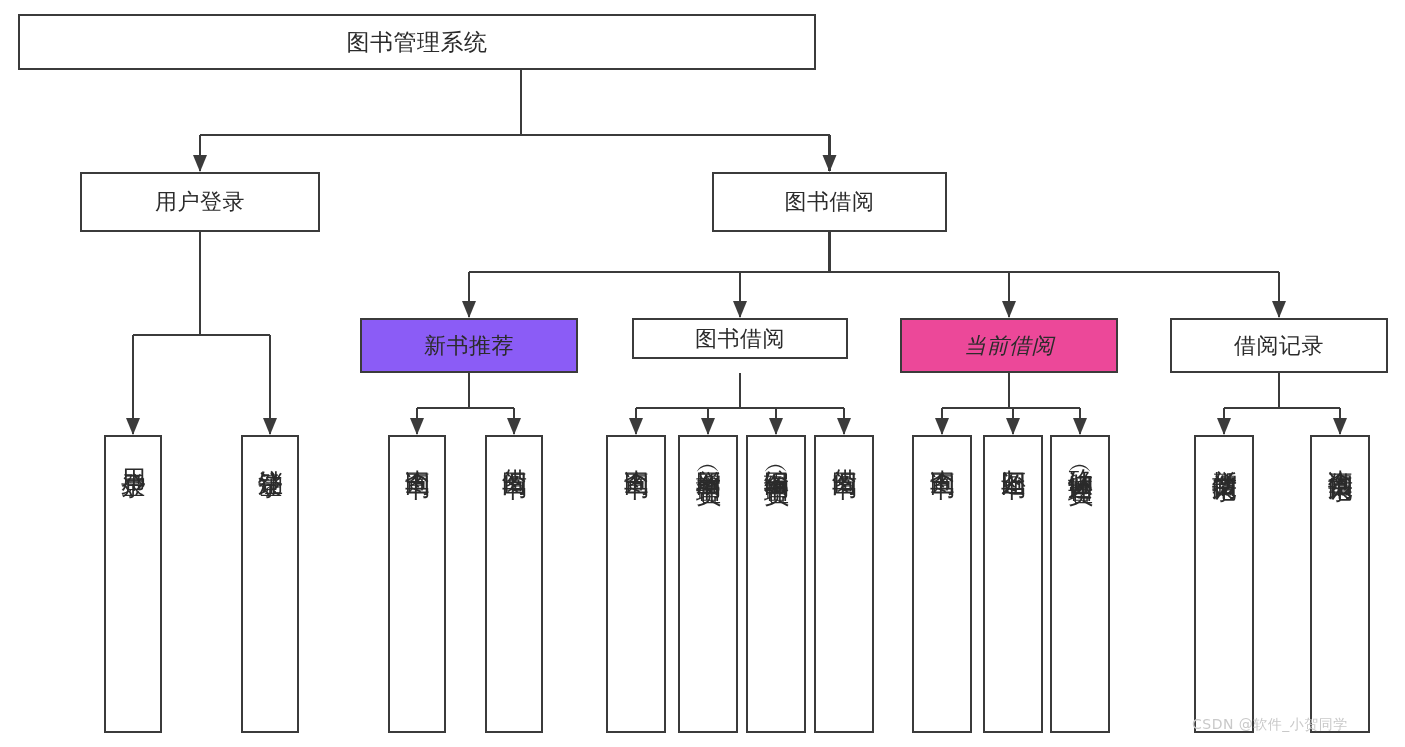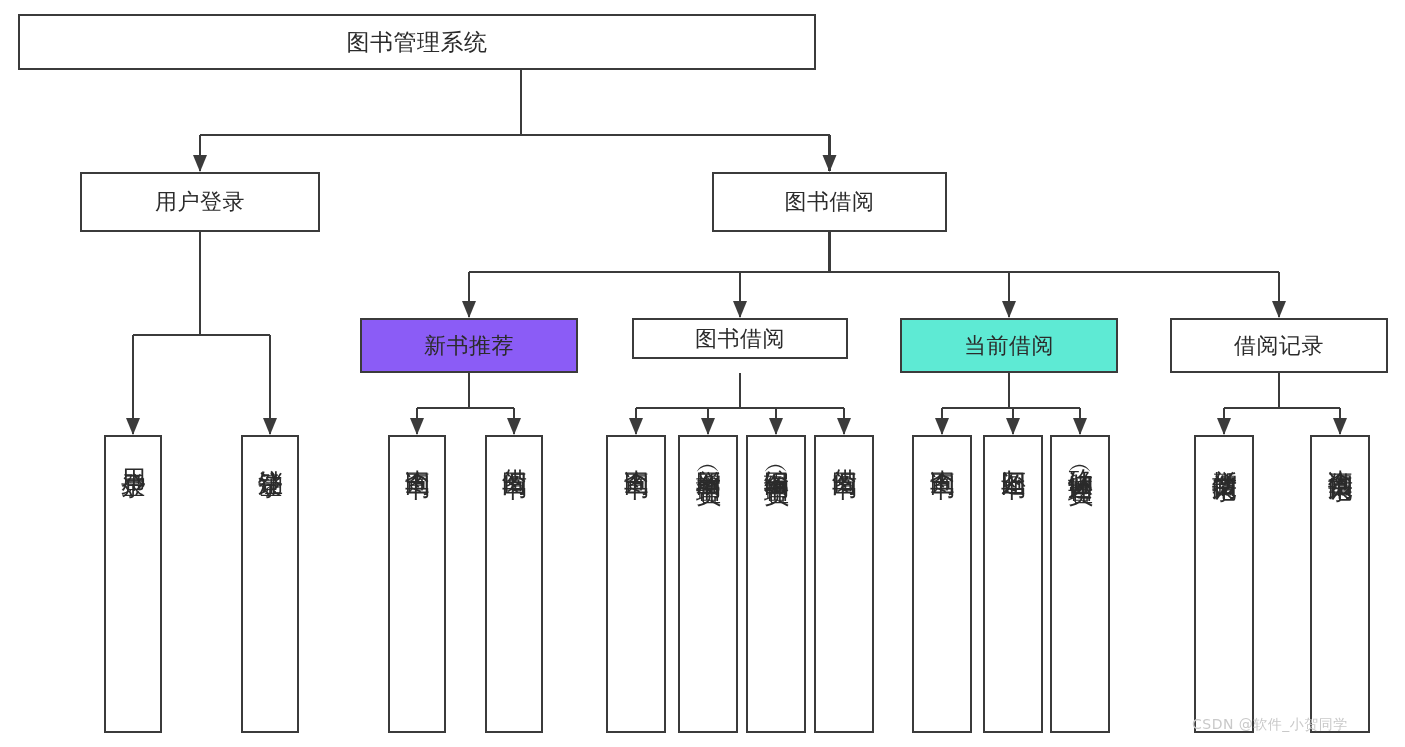--- a/index.html
+++ b/index.html
@@ -135,21 +135,21 @@
       </div>
       <div class="node horizontal" style="left: 712px; top: 172px; width: 235px; height: 60px; border-color: rgb(59, 59, 59); background: rgb(255, 255, 255);">
         <span class="node-label">图书借阅</span>
       </div>
       <div class="node horizontal" style="left: 360px; top: 318px; width: 218px; height: 55px; border-color: rgb(59, 59, 59); background: #8b5cf6;">
         <span class="node-label">新书推荐</span>
       </div>
       <div class="node horizontal" style="left: 632px; top: 318px; width: 216px; height: 41px; border-color: rgb(59, 59, 59); background: rgb(255, 255, 255);">
         <span class="node-label">图书借阅</span>
       </div>
-      <div class="node horizontal" style="left: 900px; top: 318px; width: 218px; height: 55px; border-color: rgb(59, 59, 59); background: #5eead4;">
+      <div class="node horizontal" style="left: 900px; top: 318px; width: 218px; height: 55px; border-color: rgb(59, 59, 59); background: #ec4899; font-style: italic;">
         <span class="node-label">当前借阅</span>
       </div>
       <div class="node horizontal" style="left: 1170px; top: 318px; width: 218px; height: 55px; border-color: rgb(59, 59, 59); background: rgb(255, 255, 255); justify-content: center;">
         <span class="node-label">借阅记录</span>
       </div>
       <div class="node vertical" style="left: 104px; top: 435px; width: 58px; height: 298px; border-color: rgb(59, 59, 59); background: rgb(255, 255, 255);">
         <span class="node-label">用户登录</span>
       </div>
       <div class="node vertical" style="left: 241px; top: 435px; width: 58px; height: 298px; border-color: rgb(59, 59, 59); background: rgb(255, 255, 255);">
         <span class="node-label">注销登录</span>

